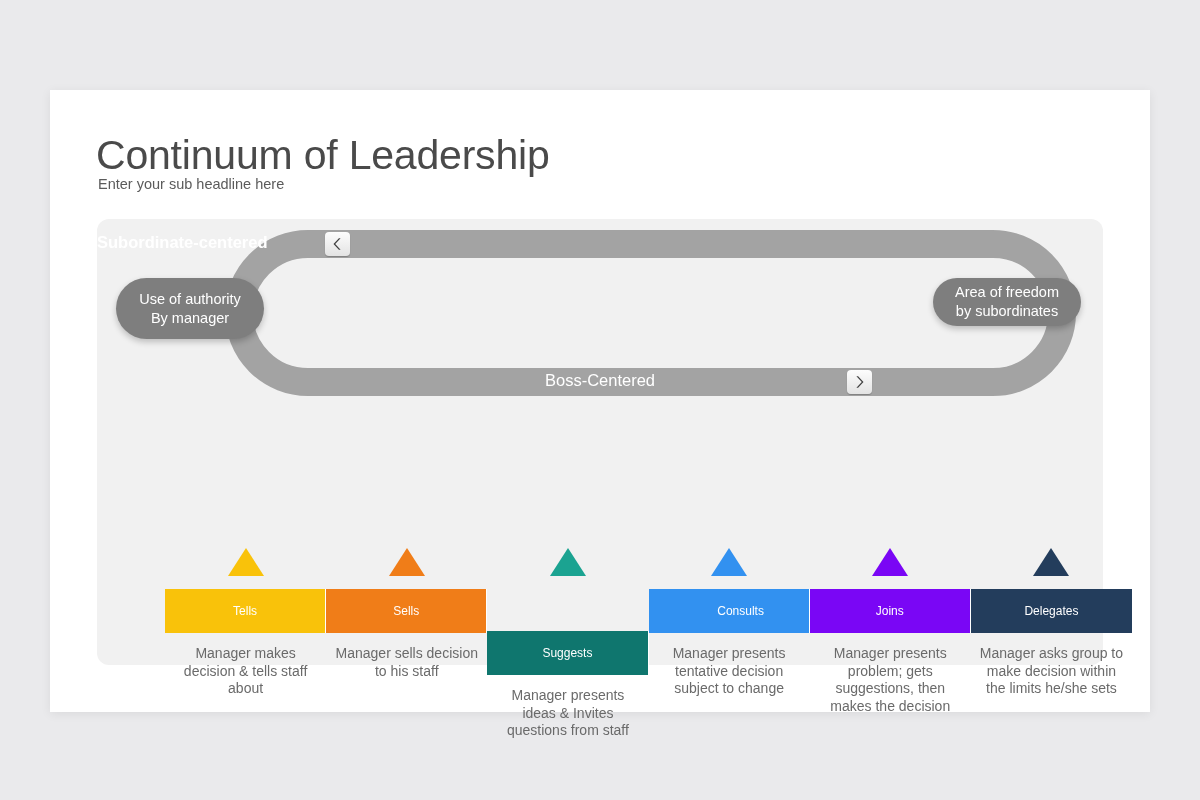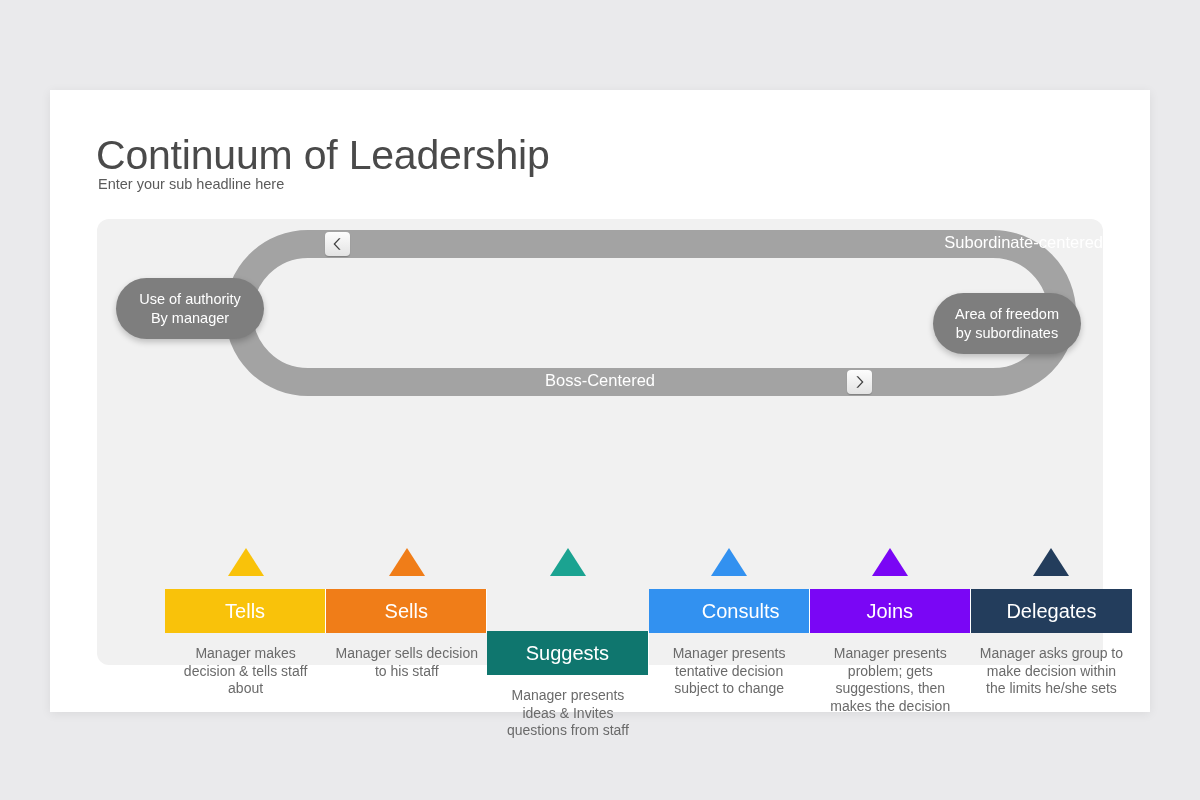--- a/index.html
+++ b/index.html
@@ -80,21 +80,22 @@
   .loop-label {
     position: absolute;
     color: #ffffff;
     font-size: 16.5px;
     white-space: nowrap;
   }
   .loop-label.top {
     left: 0;
     right: 0;
     top: 14px;
-    text-align: right;
+    text-align: left;
+    font-weight: bold;
   }
   .loop-label.bottom {
     left: 0;
     right: 0;
     top: 152px;
     text-align: center;
   }
 
   .chev-btn {
     position: absolute;
@@ -119,21 +120,21 @@
     font-size: 14.5px;
     line-height: 19px;
     text-align: center;
     display: flex;
     flex-direction: column;
     align-items: center;
     justify-content: center;
     box-shadow: 0 3px 6px rgba(0,0,0,0.22);
   }
   .pill-left  { left: 19px;  top: 59px; width: 148px; height: 61px; }
-  .pill-right { left: 836px; top: 74px; width: 148px; height: 61px; }
+  .pill-right { left: 836px; top: 59px; width: 148px; height: 48px; }
 
   
   .stages {
     position: absolute;
     left: 68px;
     top: 329px;
     width: 967px;
     display: flex;
   }
   .stage {
@@ -153,21 +154,21 @@
     margin-bottom: 13px;
   }
 
   .stage-bar {
     width: 100%;
     height: 44px;
     display: flex;
     align-items: center;
     justify-content: center;
     color: #ffffff;
-    font-size: 20px;
+    font-size: 12px;
     box-sizing: border-box;
     border-right: 1.5px solid #ffffff;
   }
   .stage:last-child .stage-bar { border-right: none; }
 
   .stage-desc {
     margin-top: 12px;
     width: 100%;
     padding: 0 8px;
     box-sizing: border-box;

